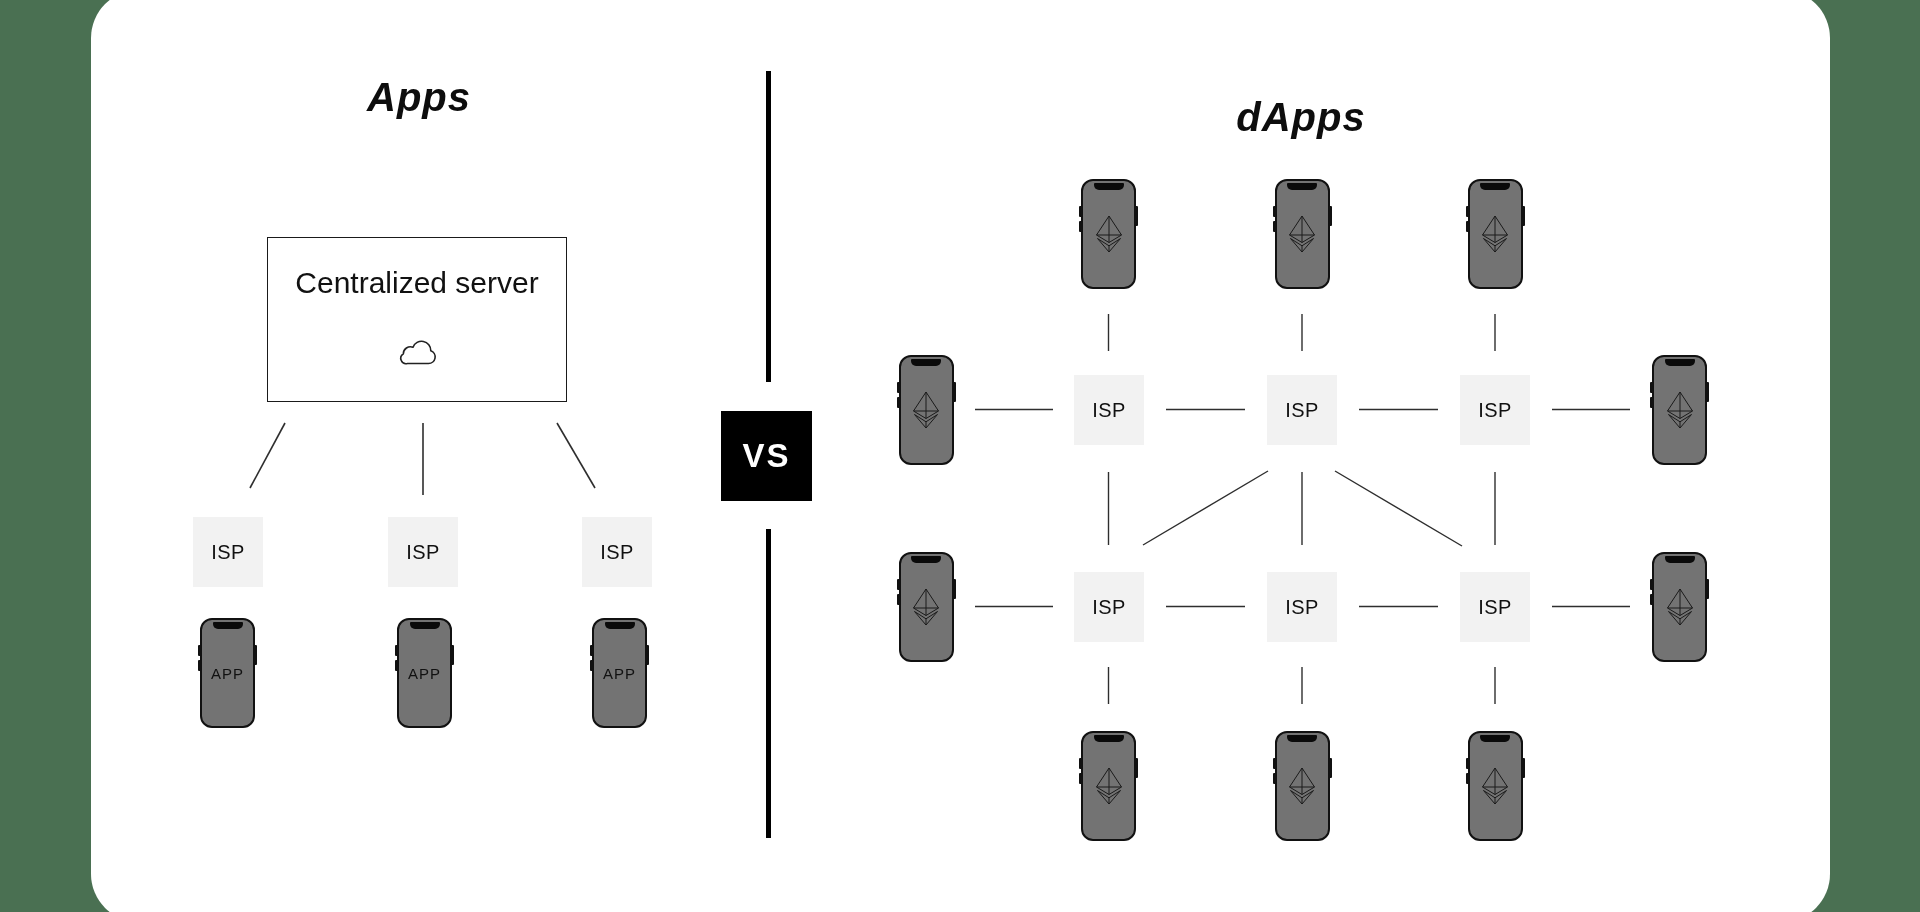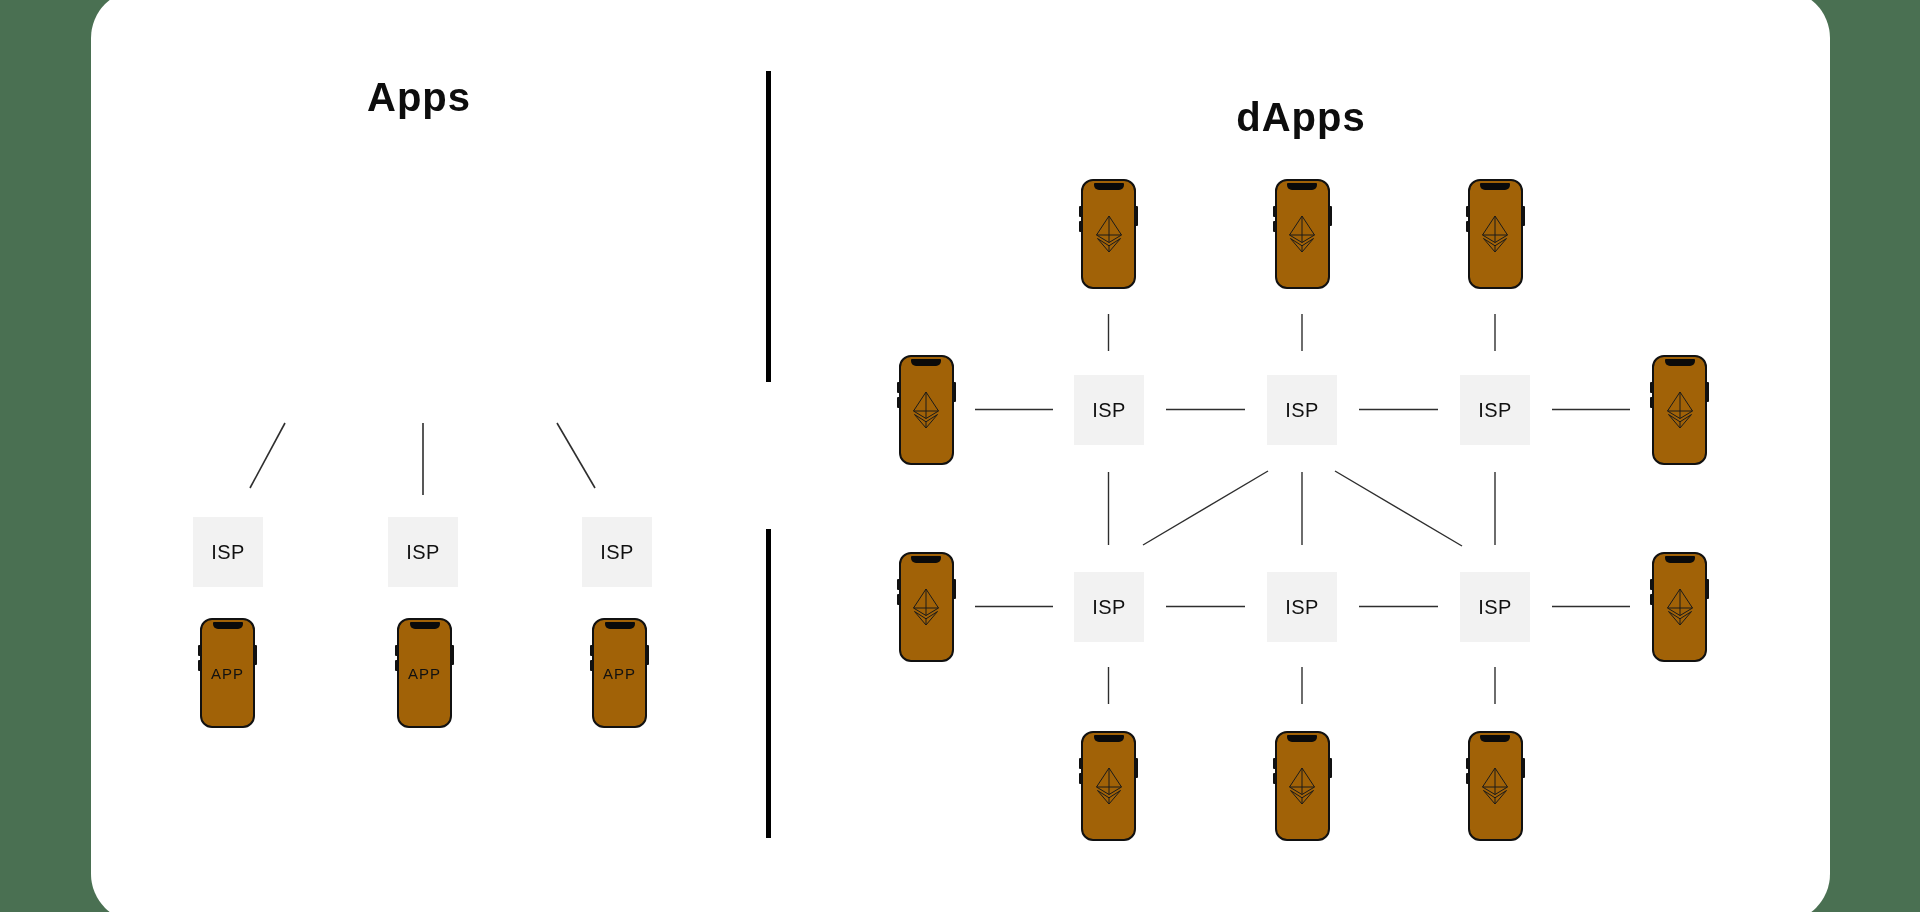--- a/index.html
+++ b/index.html
@@ -18,21 +18,21 @@
     background:var(--bg);
   }
   #stage{position:relative;width:1920px;height:912px;}
   .card{
     position:absolute;left:91px;top:-10px;width:1739px;height:932px;
     background:var(--card);border-radius:48px;
   }
   .title{
     position:absolute;top:74px;width:240px;height:46px;
     font-size:40px;font-weight:700;letter-spacing:1px;color:#0D0D0D;
-    text-align:center;line-height:46px;
+    text-align:center;line-height:46px;font-style:italic;
   }
   #apps-title{left:299px;}
   #dapps-title{left:1181px;margin-top:20px;}
   .server-box{
     position:absolute;left:267px;top:237px;width:300px;height:165px;
     background:#fff;border:1.5px solid #1A1A1A;box-sizing:border-box;
   }
   .server-label{
     position:absolute;left:0;top:28px;width:100%;
     font-size:30px;color:var(--ink);text-align:center;
@@ -40,21 +40,21 @@
   .server-cloud{
     position:absolute;left:50%;top:96px;transform:translateX(-50%);
     width:46px;height:34px;
   }
   .isp{
     position:absolute;width:70px;height:70px;background:var(--isp-bg);
     display:flex;align-items:center;justify-content:center;
     font-size:20px;color:var(--ink);letter-spacing:0.5px;
   }
   .phone{
-    position:absolute;width:55px;height:110px;background:#a16207;
+    position:absolute;width:55px;height:110px;background:#737373;
     border:2.5px solid #111;border-radius:12px;box-sizing:border-box;
   }
   .notch{
     position:absolute;top:1.5px;left:50%;transform:translateX(-50%);
     width:30px;height:7px;background:#0A0A0A;border-radius:1px 1px 5px 5px;
   }
   .btn-l1{position:absolute;left:-4px;top:25px;width:3px;height:11px;background:#111;border-radius:1px;}
   .btn-l2{position:absolute;left:-4px;top:40px;width:3px;height:11px;background:#111;border-radius:1px;}
   .btn-r1{position:absolute;right:-4px;top:25px;width:3px;height:20px;background:#111;border-radius:1px;}
   .phone-label{
@@ -103,20 +103,26 @@
       <line x1="1166" y1="606.5" x2="1245" y2="606.5" stroke="#2E2E2E" stroke-width="1.4"></line>
       <line x1="1359" y1="606.5" x2="1438" y2="606.5" stroke="#2E2E2E" stroke-width="1.4"></line>
       <line x1="1552" y1="606.5" x2="1630" y2="606.5" stroke="#2E2E2E" stroke-width="1.4"></line>
       <line x1="1268" y1="471" x2="1143" y2="545" stroke="#2E2E2E" stroke-width="1.4"></line>
       <line x1="1335" y1="471" x2="1462" y2="546" stroke="#2E2E2E" stroke-width="1.4"></line>
     </svg>
 
   <div id="apps-title" class="title">Apps</div>
   <div id="dapps-title" class="title">dApps</div>
 
+  <div class="server-box">
+    <div class="server-label">Centralized server</div>
+    <svg class="server-cloud" viewBox="0 0 46 34" fill="none" xmlns="http://www.w3.org/2000/svg">
+      <path d="M13.5 29.5 H34.5 A6.6 6.6 0 0 0 36.8 16.7 A9.2 9.2 0 0 0 19 13.2 A7.2 7.2 0 0 0 9.3 19.9 A5.3 5.3 0 0 0 13.5 29.5 Z" stroke="#222" stroke-width="1.6" stroke-linejoin="round"></path>
+    </svg>
+  </div>
 
   <div id="isp-layer">
       <div class="isp" style="left: 193px; top: 517px;">ISP</div>
       <div class="isp" style="left: 388px; top: 517px;">ISP</div>
       <div class="isp" style="left: 582px; top: 517px;">ISP</div>
       <div class="isp" style="left: 1074px; top: 375px;">ISP</div>
       <div class="isp" style="left: 1267px; top: 375px;">ISP</div>
       <div class="isp" style="left: 1460px; top: 375px;">ISP</div>
       <div class="isp" style="left: 1074px; top: 572px;">ISP</div>
       <div class="isp" style="left: 1267px; top: 572px;">ISP</div>
@@ -272,13 +278,16 @@
           <line x1="1.5" y1="20" x2="26.5" y2="20" stroke="#1A1A1A" stroke-width="1"></line>
           <path d="M2.5 23.5 L14 37 L25.5 23.5 L14 30.8 Z" stroke="#1A1A1A" stroke-width="1" stroke-linejoin="round"></path>
           <line x1="14" y1="30.8" x2="14" y2="37" stroke="#1A1A1A" stroke-width="1"></line>
         </svg>
       </div>
     </div>
 
   <div id="divider-top" class="divider-seg"></div>
   <div id="divider-bottom" class="divider-seg"></div>
 
+  <div class="vs-badge">
+    <span>VS</span>
+  </div>
 </div>
 
 </body></html>

